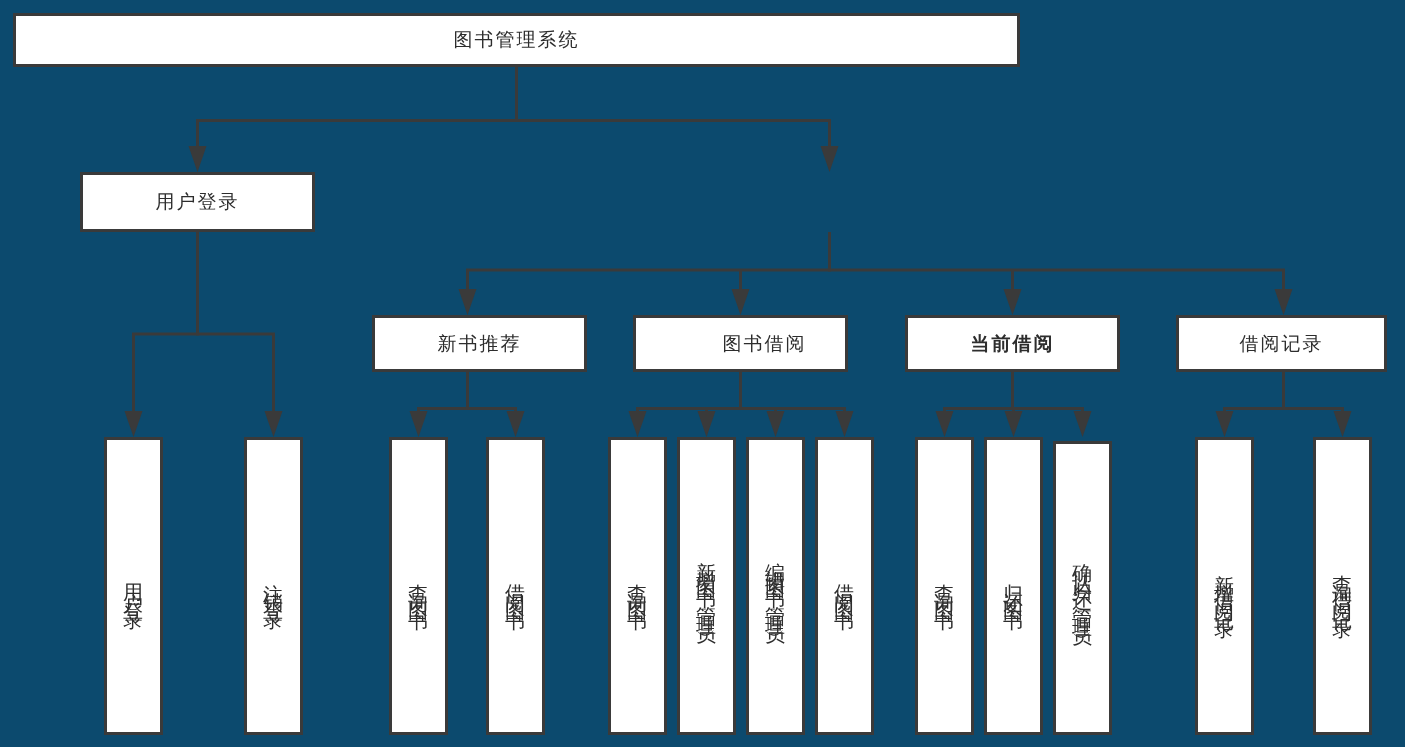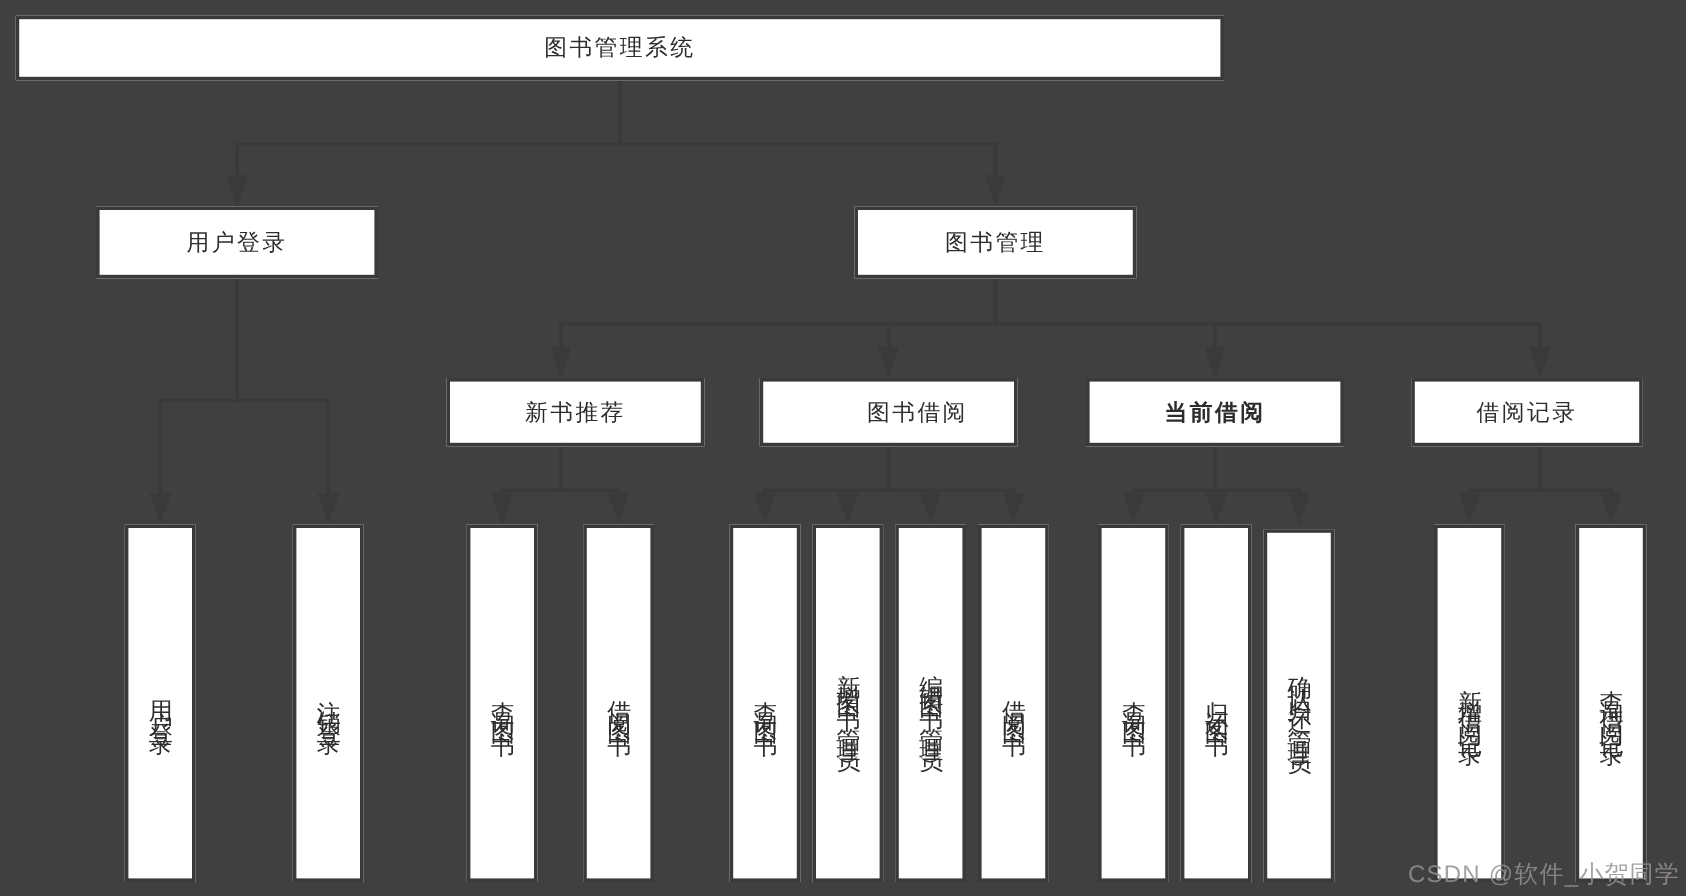--- a/index.html
+++ b/index.html
@@ -1,17 +1,17 @@
 <!DOCTYPE html>
 <html><head>
 <meta charset="utf-8">
 <style>
   html,body{margin:0;padding:0;background:#ffffff;}
   #canvas{
-    position:relative;width:1405px;height:747px;background:#404040;overflow:hidden;
+    position:relative;width:1405px;height:747px;background:#0c4a6e;overflow:hidden;
     font-family:"Liberation Sans","DejaVu Sans",sans-serif;color:#2d2d2d;
   }
   #wires{position:absolute;left:0;top:0;width:1405px;height:747px;}
   .box{
     position:absolute;background:#ffffff;border:3px solid #3a3a3a;box-sizing:border-box;
     display:flex;align-items:center;justify-content:center;
   }
   .h-label{font-size:19px;letter-spacing:2px;white-space:nowrap;}
   .v-text{
     writing-mode:vertical-rl;text-orientation:mixed;
@@ -94,34 +94,31 @@
     </g>
   </svg>
 
   <div class="box" style="left:13px;top:13px;width:1007px;height:54px;">
     <span class="h-label">图书管理系统</span>
   </div>
 
   <div class="box" style="left:80px;top:172px;width:235px;height:60px;">
     <span class="h-label">用户登录</span>
   </div>
-  <div class="box" style="left:712px;top:172px;width:235px;height:60px;">
-    <span class="h-label">图书管理</span>
-  </div>
 
   <div class="box" style="left:360px;top:315px;width:215px;height:57px;margin-left:12px;">
     <span class="h-label">新书推荐</span>
   </div>
   <div class="box" style="left:633px;top:315px;width:215px;height:57px;padding-left:48px;">
     <span class="h-label">图书借阅</span>
   </div>
   <div class="box" style="left:905px;top:315px;width:215px;height:57px;font-weight:bold;">
     <span class="h-label">当前借阅</span>
   </div>
-  <div class="box" style="left:1176px;top:315px;width:193px;height:57px;">
+  <div class="box" style="left:1176px;top:315px;width:211px;height:57px;">
     <span class="h-label">借阅记录</span>
   </div>
 
   <div class="box" style="left:104px;top:437px;width:59px;height:298px;">
     <span class="v-text">用户登录</span>
   </div>
   <div class="box" style="left:244px;top:437px;width:59px;height:298px;">
     <span class="v-text">注销登录</span>
   </div>
 
@@ -155,15 +152,14 @@
     <span class="v-text">确认归还（管理员）</span>
   </div>
 
   <div class="box" style="left:1195px;top:437px;width:59px;height:298px;">
     <span class="v-text">新增借阅记录</span>
   </div>
   <div class="box" style="left:1313px;top:437px;width:59px;height:298px;">
     <span class="v-text">查询借阅记录</span>
   </div>
 
-  <div id="watermark">CSDN @软件_小贺同学</div>
 
 </div>
 
 </body></html>

